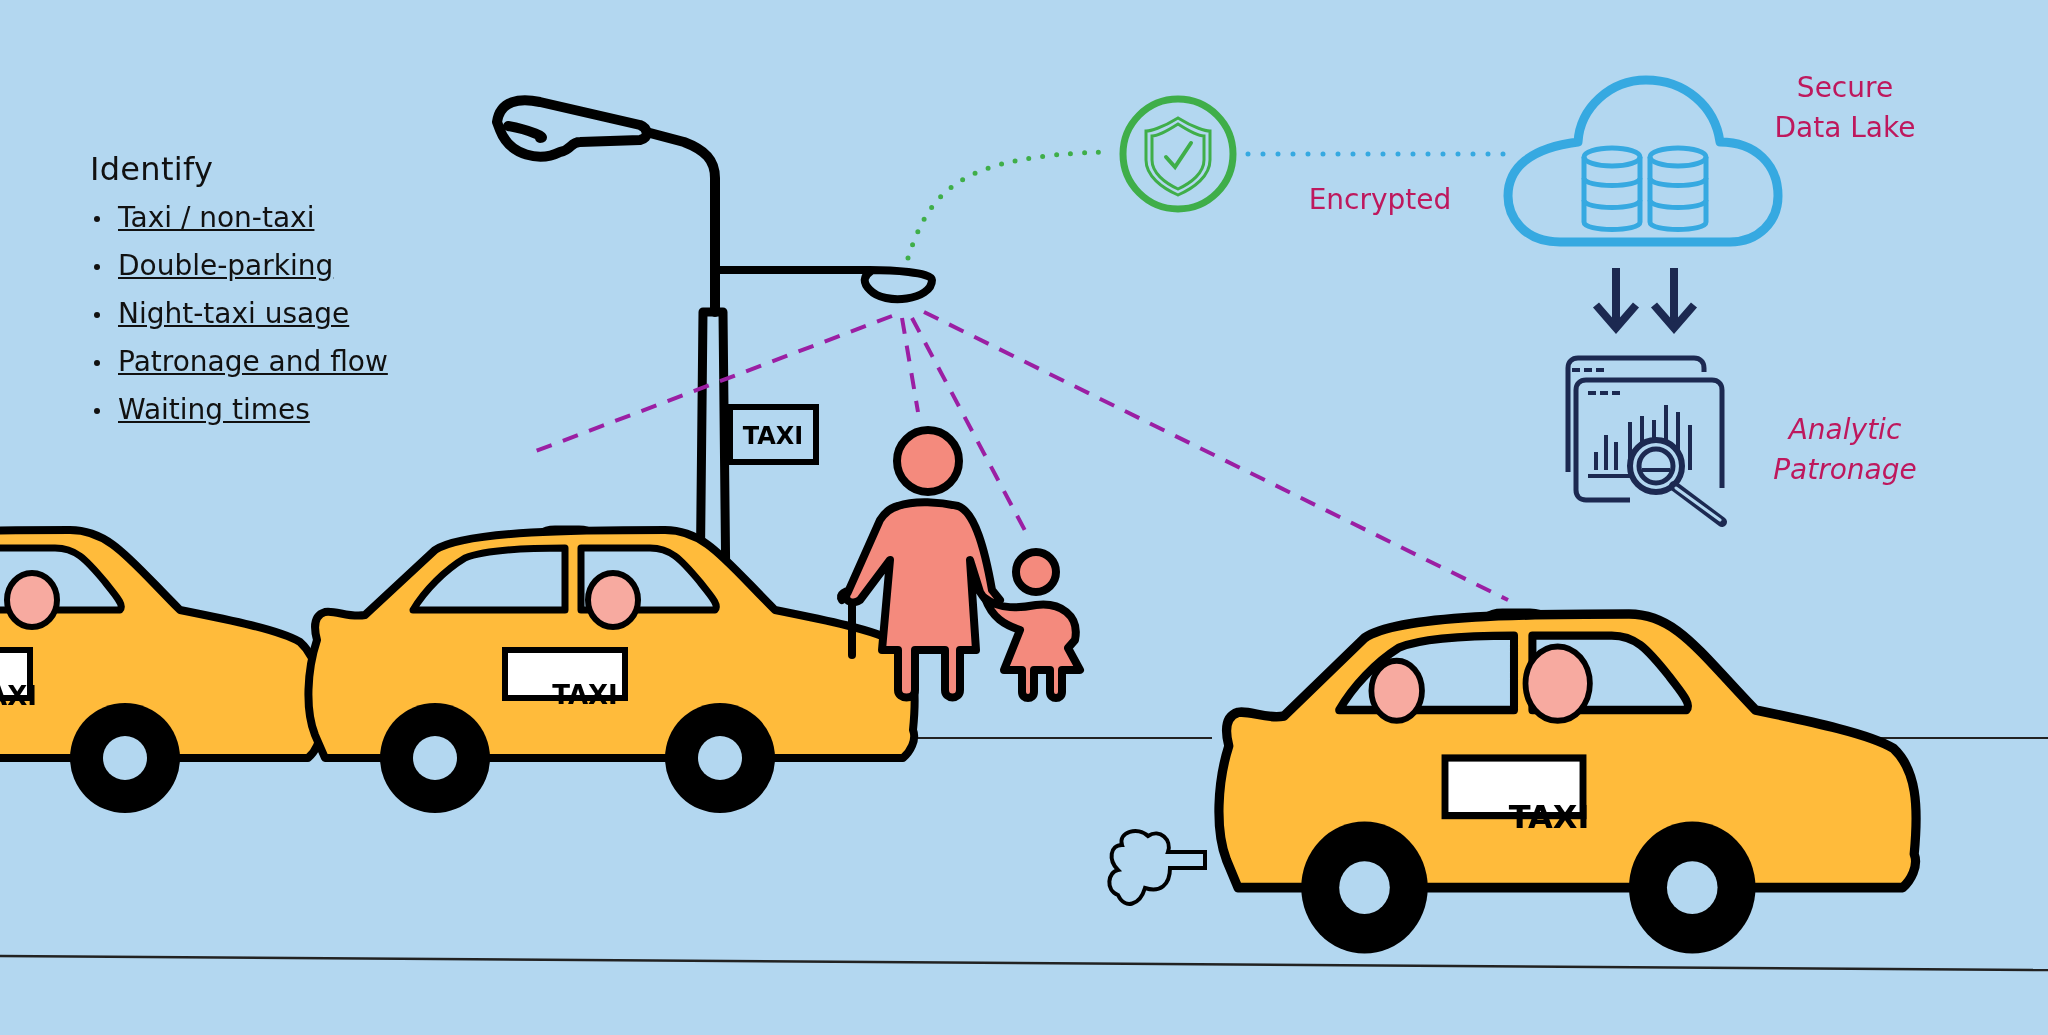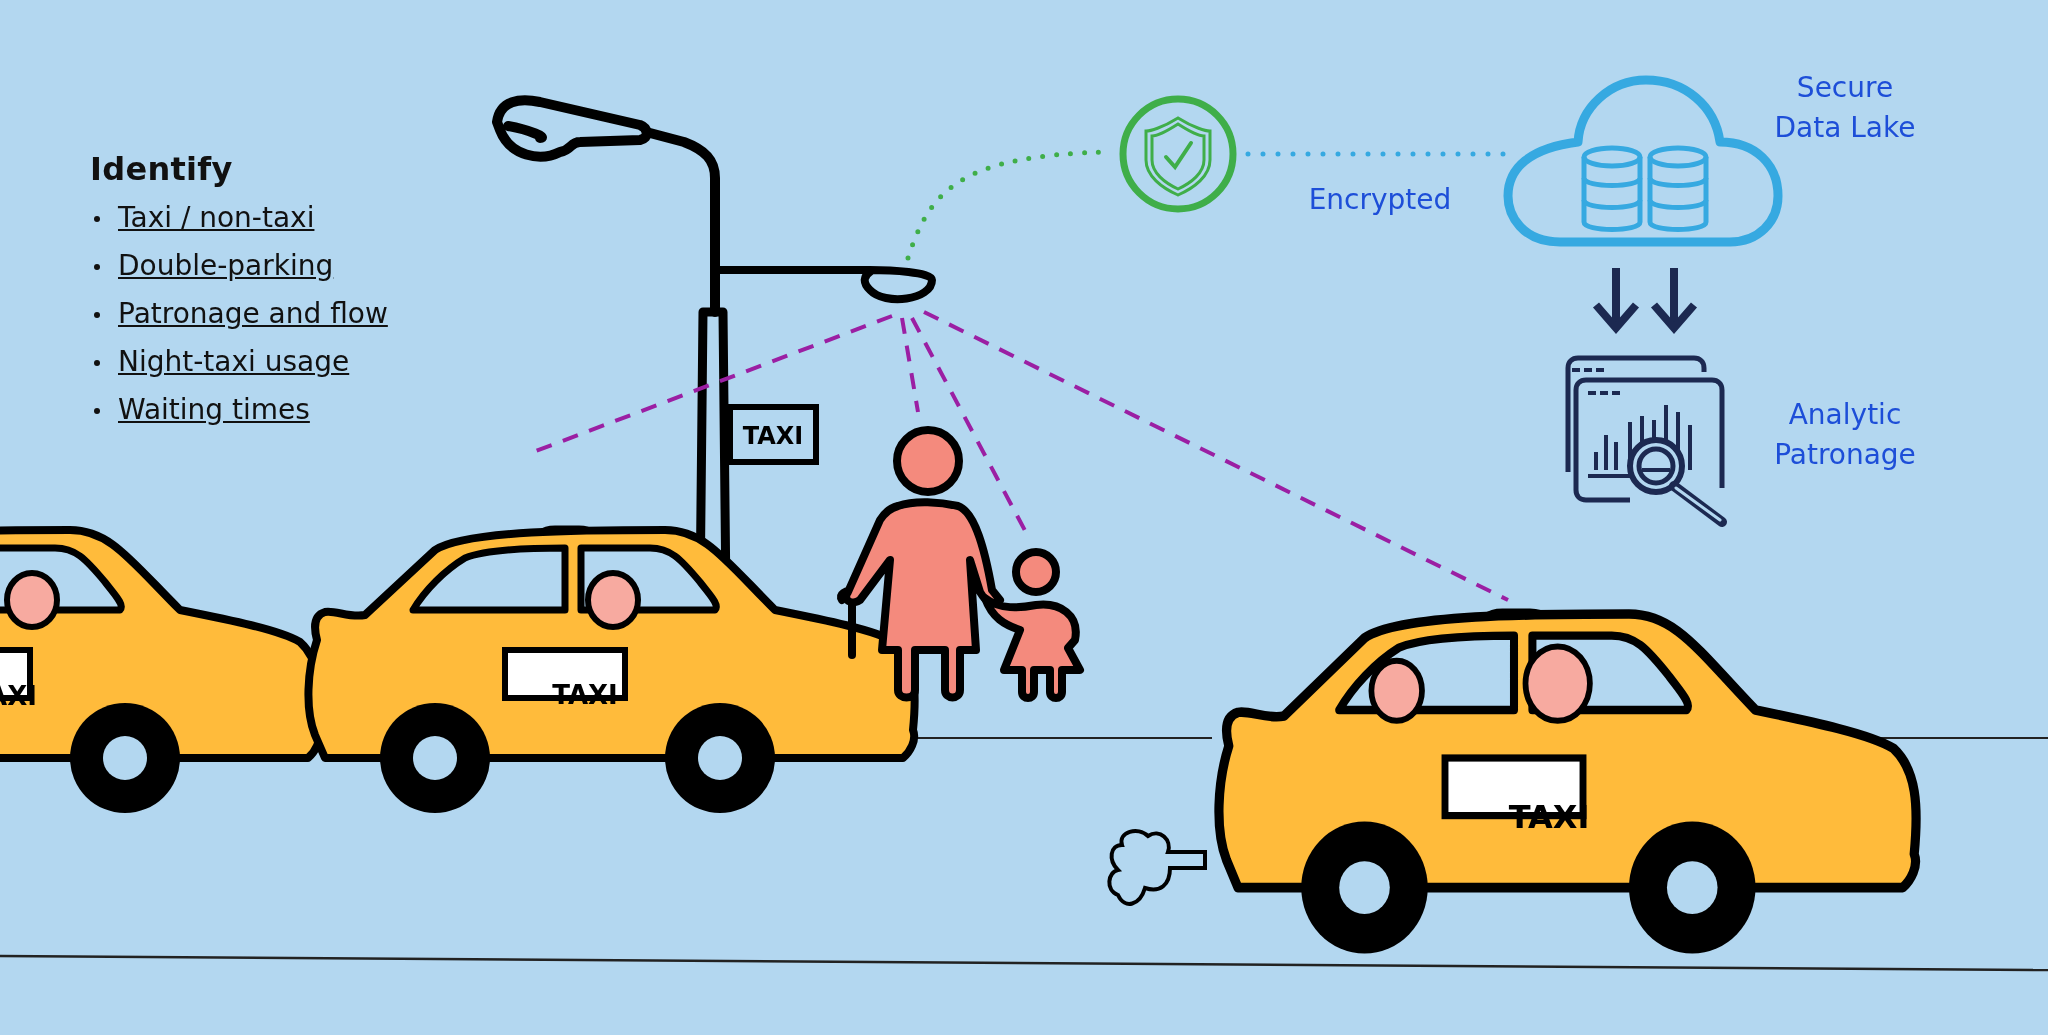--- a/index.html
+++ b/index.html
@@ -7,57 +7,57 @@
     width: 2048px; height: 1035px; overflow: hidden;
     background: #b3d7f0;
     font-family: "DejaVu Sans", sans-serif;
     position: relative;
   }
   .scene { position: absolute; left: 0; top: 0; width: 2048px; height: 1035px; }
   .identify {
     position: absolute; left: 90px; top: 150px; color: #111;
   }
   .identify h2 {
-    margin: 0 0 6px 0; font-size: 32px; font-weight: bold; letter-spacing: 0.3px;
+    margin: 0 0 6px 0; font-size: 32px; font-weight: normal; letter-spacing: 0.3px;
   }
   .identify ul { list-style: none; margin: 0; padding: 0; }
   .identify li {
     font-size: 28px; height: 48px; line-height: 48px; position: relative; padding-left: 28px; text-decoration: underline;
   }
   .identify li::before {
     content: ""; position: absolute; left: 4px; top: 22px; width: 6px; height: 6px;
     border-radius: 50%; background: #111;
   }
   .label {
-    position: absolute; text-align: center; color: #1d4ed8; font-size: 28px; line-height: 40px;
+    position: absolute; text-align: center; color: #be185d; font-size: 28px; line-height: 40px;
   }
   .label span { display: block; }
 </style>
 </head>
 <body>
 
 <div class="identify">
   <h2>Identify</h2>
   <ul>
     <li>Taxi / non-taxi</li>
     <li>Double-parking</li>
+    <li>Night-taxi usage</li>
     <li>Patronage and flow</li>
-    <li>Night-taxi usage</li>
     <li>Waiting times</li>
   </ul>
 </div>
 
 <div class="label" style="left:1270px; top:180px; width:220px;">
   <span>Encrypted</span>
 </div>
 <div class="label" style="left:1735px; top:68px; width:220px;">
   <span>Secure</span>
   <span>Data Lake</span>
 </div>
-<div class="label" style="left:1735px; top:395px; width:220px;">
+<div class="label" style="left:1735px; top:410px; width:220px;font-style:italic;">
   <span>Analytic</span>
   <span>Patronage</span>
 </div>
 
 <svg class="scene" viewBox="0 0 2048 1035" xmlns="http://www.w3.org/2000/svg">
 
   <g>
     <line x1="880" y1="738" x2="1212" y2="738" stroke="#222" stroke-width="2"></line>
     <line x1="1788" y1="738" x2="2048" y2="738" stroke="#222" stroke-width="2"></line>
     <line x1="0" y1="956" x2="2048" y2="970" stroke="#222" stroke-width="2.5"></line>

